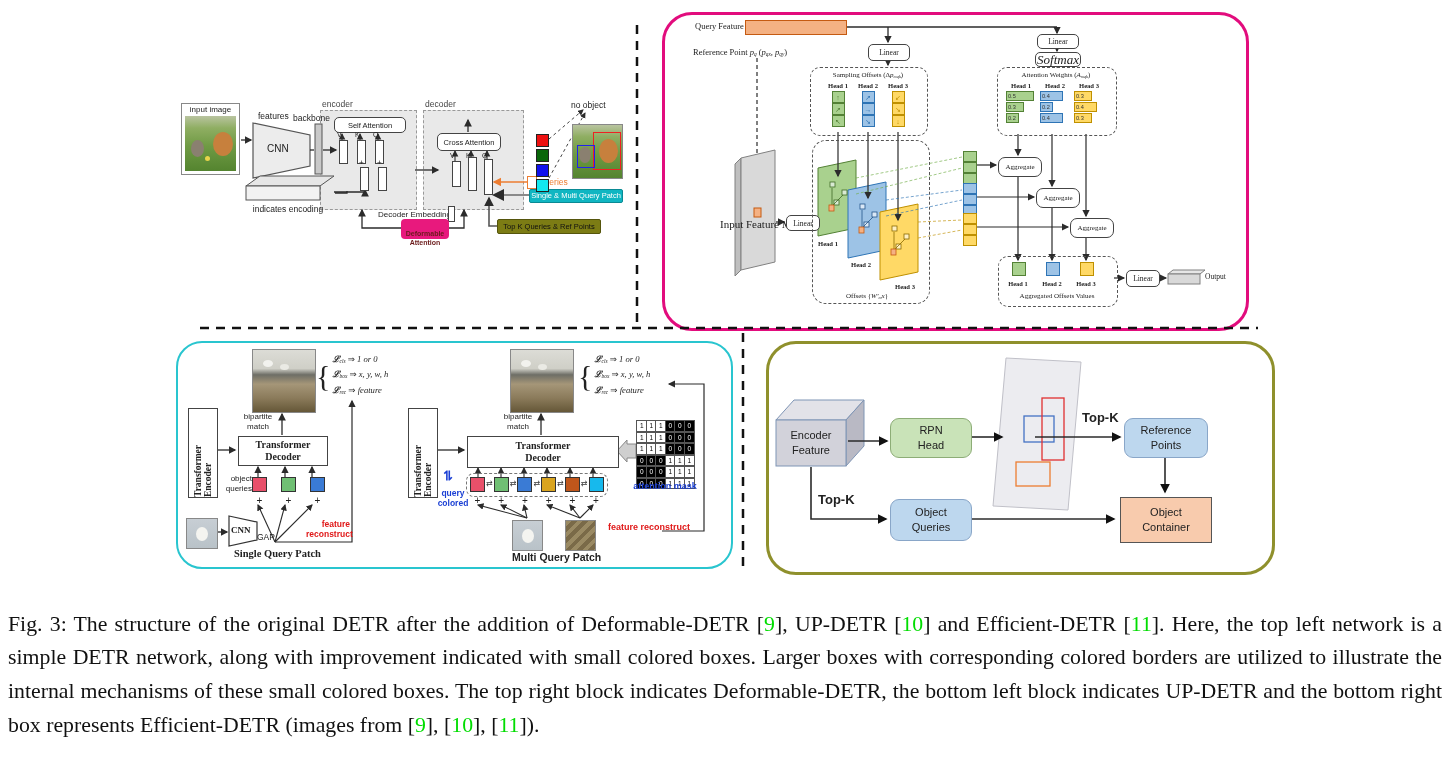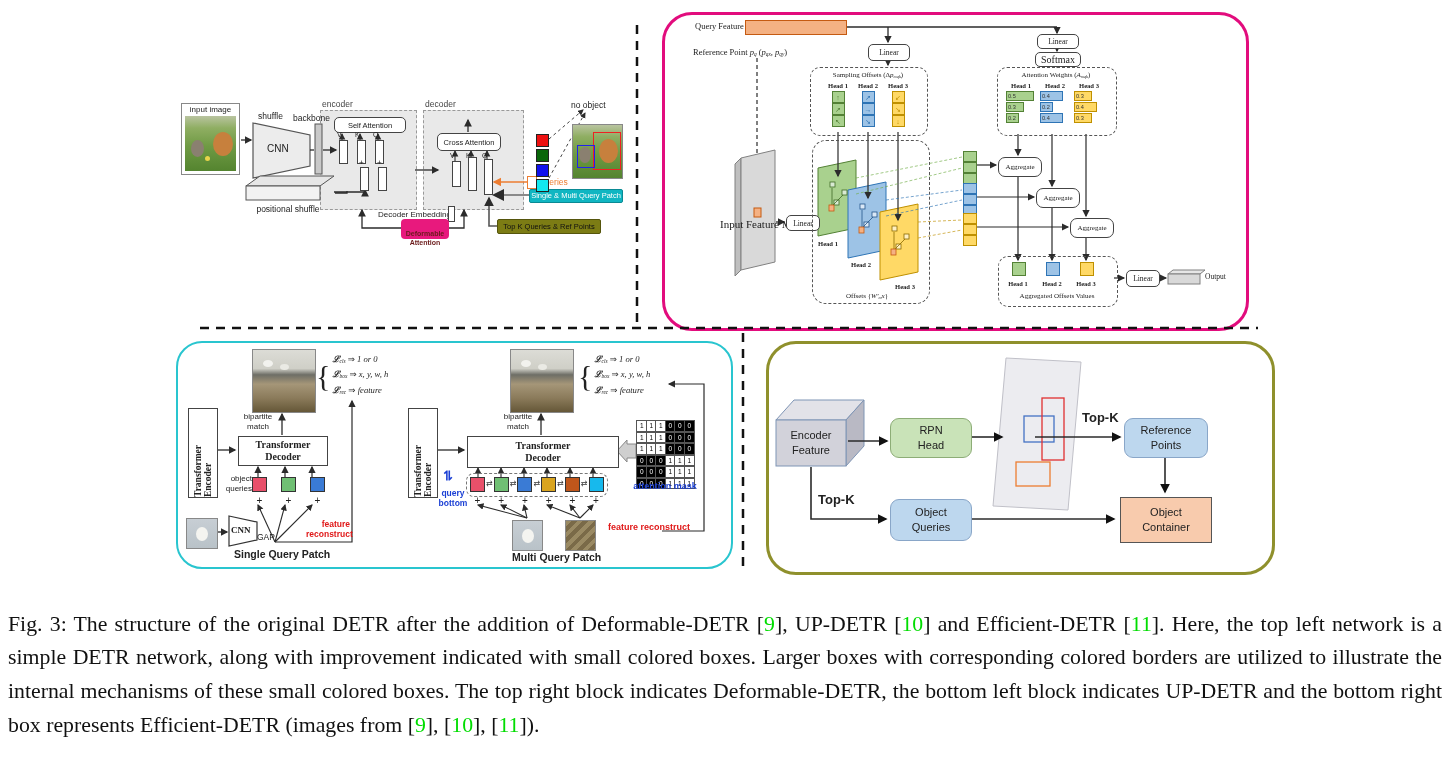--- a/index.html
+++ b/index.html
@@ -234,24 +234,24 @@
   </svg>
 
   <div class="photo" style="left:181px;top:103px;width:57px;height:70px;background:#fff;">
     <div class="lbl ctr" style="left:0;top:1px;width:57px;font-size:8px;">input image</div>
     <div class="abs grass" style="left:3px;top:12px;width:51px;height:55px;">
       <div class="blob" style="left:28px;top:16px;width:20px;height:24px;background:#c7803d;"></div>
       <div class="blob" style="left:6px;top:24px;width:13px;height:17px;background:#8a8070;"></div>
       <div class="blob" style="left:20px;top:40px;width:5px;height:5px;background:#e8d44a;"></div>
     </div>
   </div>
-  <div class="lbl" style="left:258px;top:111px;font-size:8.5px;">shuffle</div>
+  <div class="lbl" style="left:258px;top:111px;font-size:8.5px;">features</div>
   <div class="lbl" style="left:267px;top:143px;font-size:10px;">CNN</div>
   <div class="lbl" style="left:293px;top:113px;font-size:8.5px;">backbone</div>
-  <div class="lbl ctr" style="left:238px;top:204px;width:100px;font-size:8.5px;">positional shuffle</div>
+  <div class="lbl ctr" style="left:238px;top:204px;width:100px;font-size:8.5px;">indicates encoding</div>
   <div class="lbl" style="left:322px;top:99px;font-size:8.5px;color:#444;">encoder</div>
   <div class="lbl" style="left:425px;top:99px;font-size:8.5px;color:#444;">decoder</div>
   <div class="box rbox" style="left:334px;top:117px;width:70px;height:14px;font-size:7.5px;">
     <span>Self Attention</span>
     </div>
   <div class="box rbox" style="left:437px;top:133px;width:62px;height:16px;font-size:7.5px;">
     <span>Cross Attention</span>
     </div>
   <div class="lbl" style="left:337px;top:131px;font-size:7px;">V</div>
   <div class="lbl" style="left:355px;top:131px;font-size:7px;">K</div>
@@ -296,21 +296,21 @@
 
   <div class="lbl serif" style="left:695px;top:21px;font-size:8.5px;"><span>Query Feature </span><span class="seg-i">z</span><span class="seg-s">q</span></div>
   <div class="abs z3" style="left:745px;top:20px;width:100px;height:13px;background:#f4b183;border:1px solid #c55a11;"></div>
   <div class="lbl serif" style="left:693px;top:47px;font-size:8.5px;"><span>Reference Point </span><span class="seg-i">p</span><span class="seg-s">q</span><span>    (</span><span class="seg-i">p</span><span class="seg-s">qx</span><span>, </span><span class="seg-i">p</span><span class="seg-s">qy</span><span>)</span></div>
   <div class="box rbox serif" style="left:868px;top:44px;width:40px;height:15px;font-size:7.5px;">
     <span>Linear</span>
     </div>
   <div class="box rbox serif" style="left:1037px;top:34px;width:40px;height:13px;font-size:7.5px;">
     <span>Linear</span>
     </div>
-  <div class="box rbox serif" style="left:1035px;top:52px;width:44px;height:13px;font-size:10px;">
+  <div class="box rbox serif" style="left:1035px;top:52px;width:44px;height:13px;font-size:13px;font-style:italic;">
     <span>Softmax</span>
     </div>
   <div class="dashbox" style="left:810px;top:67px;width:116px;height:67px;"></div>
   <div class="lbl serif ctr" style="left:810px;top:71px;width:116px;font-size:7px;"><span>Sampling Offsets (Δ</span><span class="seg-i">p</span><span class="seg-s">mqk</span><span>)</span></div>
   <div id="offset-heads"></div>
   <div class="dashbox" style="left:997px;top:67px;width:118px;height:67px;"></div>
   <div class="lbl serif ctr" style="left:997px;top:71px;width:118px;font-size:7px;"><span>Attention Weights (</span><span class="seg-i">A</span><span class="seg-s">mqk</span><span>)</span></div>
   <div id="weight-heads"></div>
   <div class="lbl serif" style="left:720px;top:218px;font-size:11px;"><span>Input Feature Map </span><span class="seg-i">x</span></div>
   <div class="box rbox serif" style="left:786px;top:215px;width:32px;height:14px;font-size:7.5px;">
@@ -394,28 +394,28 @@
         <div class="qplus">+</div>
       </div>
     </div>
   <div class="lbl serif b" style="left:231px;top:525px;font-size:9px;">CNN</div>
   <div class="lbl" style="left:257px;top:532px;font-size:8.5px;">GAP</div>
   <div class="photo birdpatch" style="left:186px;top:518px;width:30px;height:29px;">
     <div class="blob" style="left:9px;top:8px;width:12px;height:14px;background:#f4f4f0;"></div>
   </div>
   <div class="lbl b pre" style="left: 306px; top: 519px; width: 44px; font-size: 8.5px; line-height: 10px; text-align: right; color: rgb(224, 24, 24);">feature
 reconstruct</div>
-  <div class="lbl b" style="left:234px;top:548px;font-size:10.5px;">Single Query Patch</div>
+  <div class="lbl b" style="left:234px;top:548px;font-size:10.5px;font-family:Liberation Serif, serif;">Single Query Patch</div>
 
   <div class="box vtext serif b" style="left:408px;top:408px;width:28px;height:88px;font-size:9.5px;">
     <span>Transformer Encoder</span>
     </div>
   <div class="lbl b" style="left: 443px; top: 468px; font-size: 13px; transform: rotate(90deg); color: rgb(26, 63, 212);">⇌</div>
   <div class="lbl b ctr pre" style="left: 430px; top: 488px; width: 46px; font-size: 8.5px; line-height: 10px; color: rgb(26, 63, 212);">query
-bottom</div>
+colored</div>
   <div class="photo gull" style="left:510px;top:349px;width:62px;height:62px;">
     <div class="blob" style="left:10px;top:10px;width:10px;height:7px;background:#f2f2ee;"></div>
     <div class="blob" style="left:27px;top:14px;width:9px;height:6px;background:#eaeae4;"></div>
   </div>
   <div class="losses" style="left:578px;top:354px;width:96px;height:44px;">
     <span class="brace">{</span>
     <div>
       <div class="lrow"><span class="lsym">ℒ</span><span class="seg-s">cls</span> <span>⇒</span> <span class="lval">1 or 0</span></div>
       <div class="lrow"><span class="lsym">ℒ</span><span class="seg-s">box</span> <span>⇒</span> <span class="lval">x, y, w, h</span></div>
       <div class="lrow"><span class="lsym">ℒ</span><span class="seg-s">rec</span> <span>⇒</span> <span class="lval">feature</span></div>

